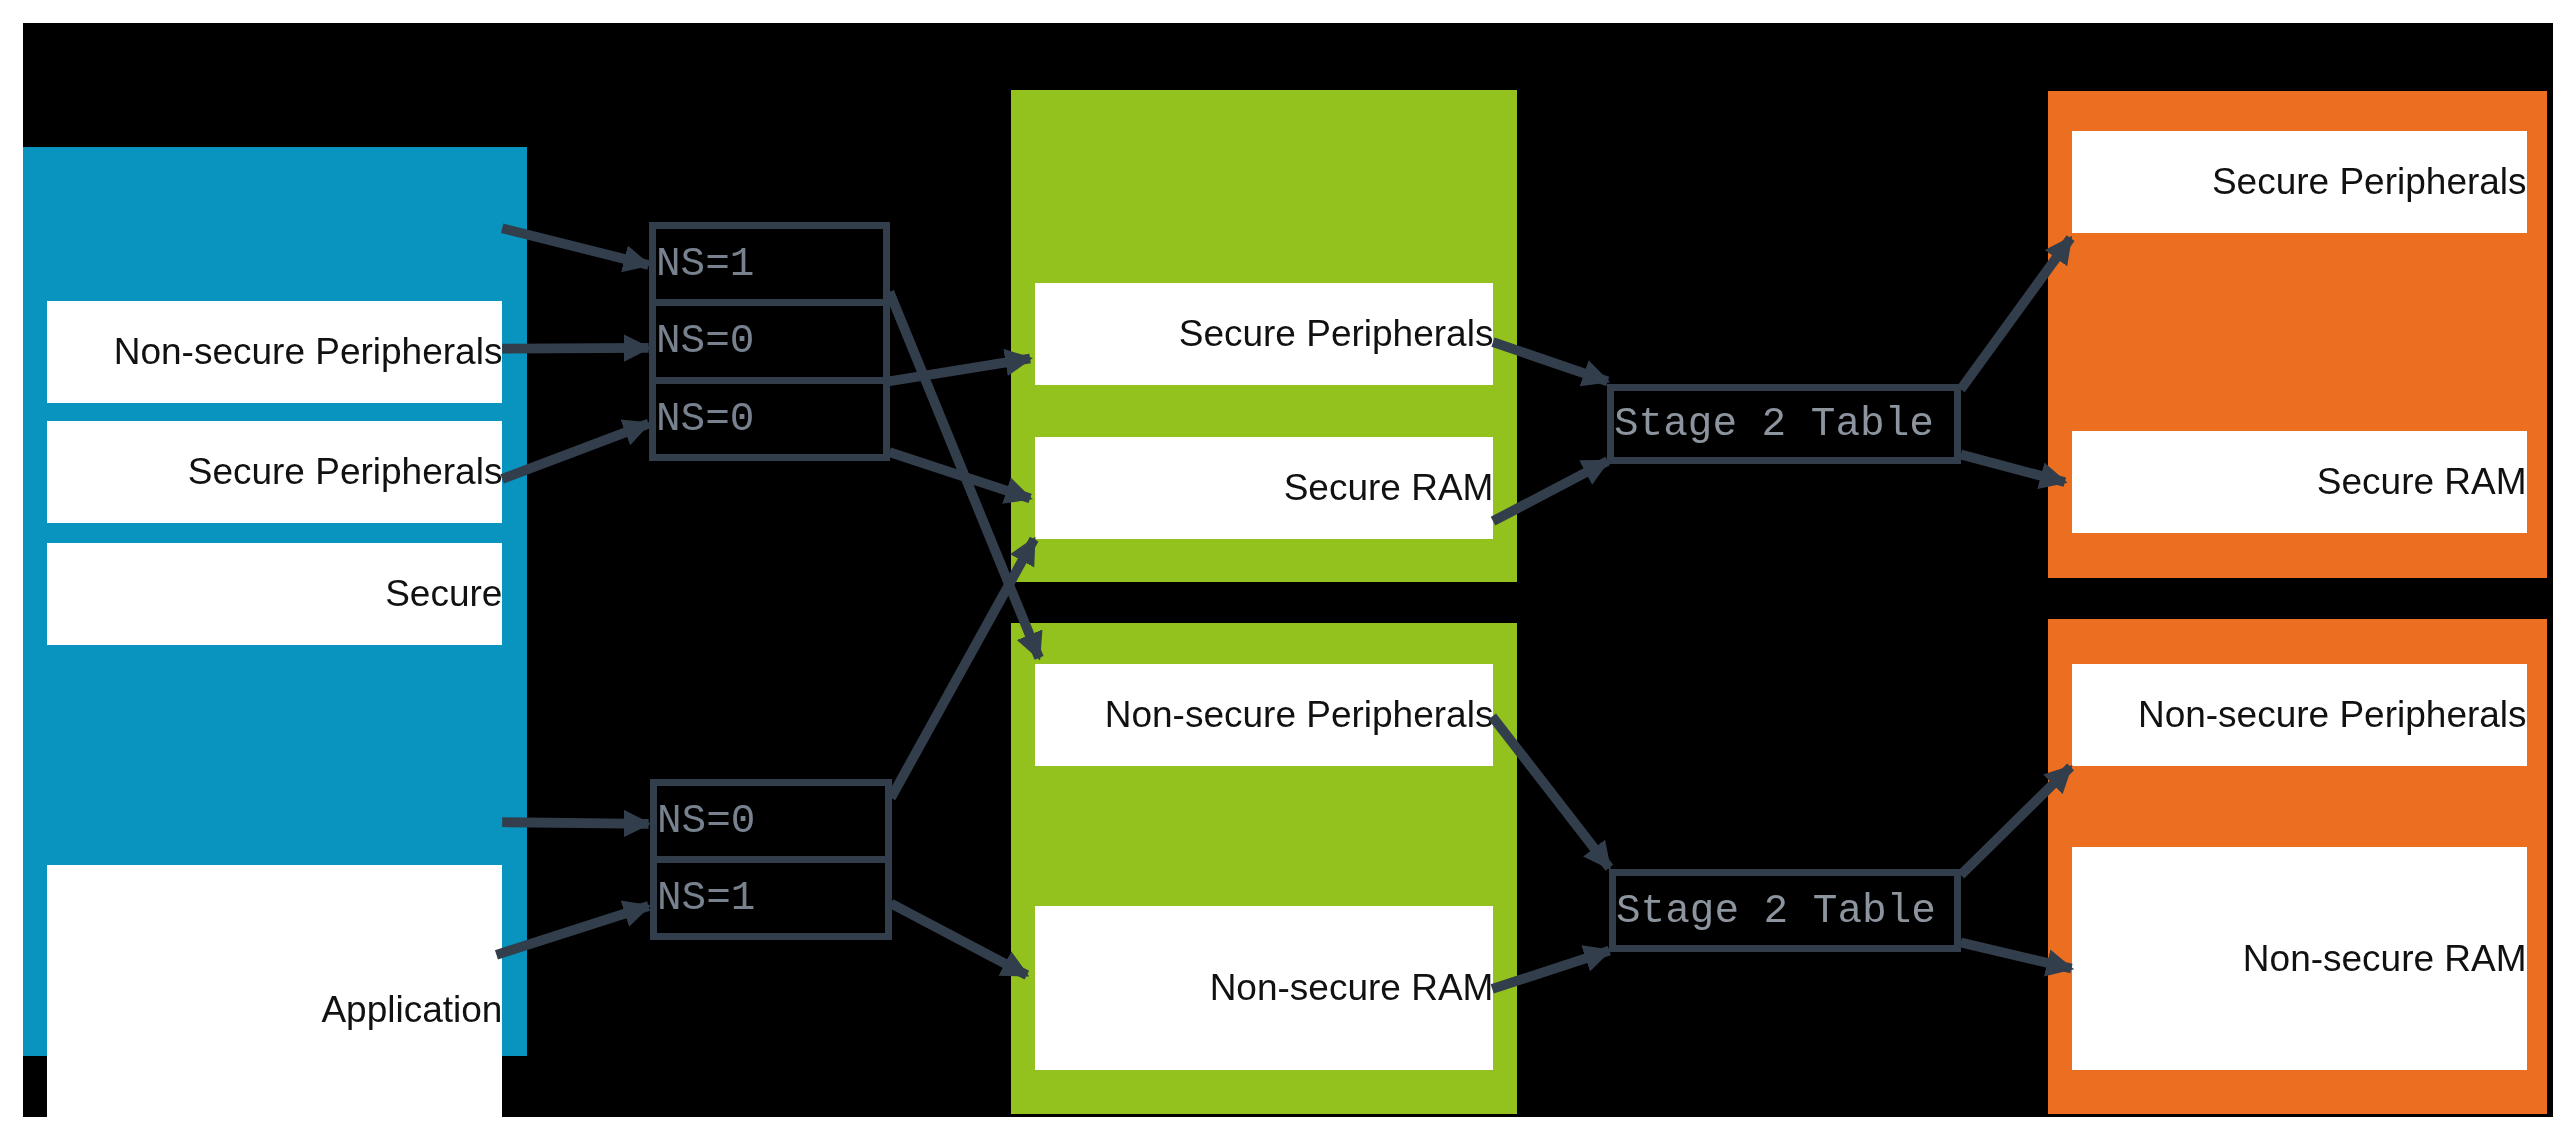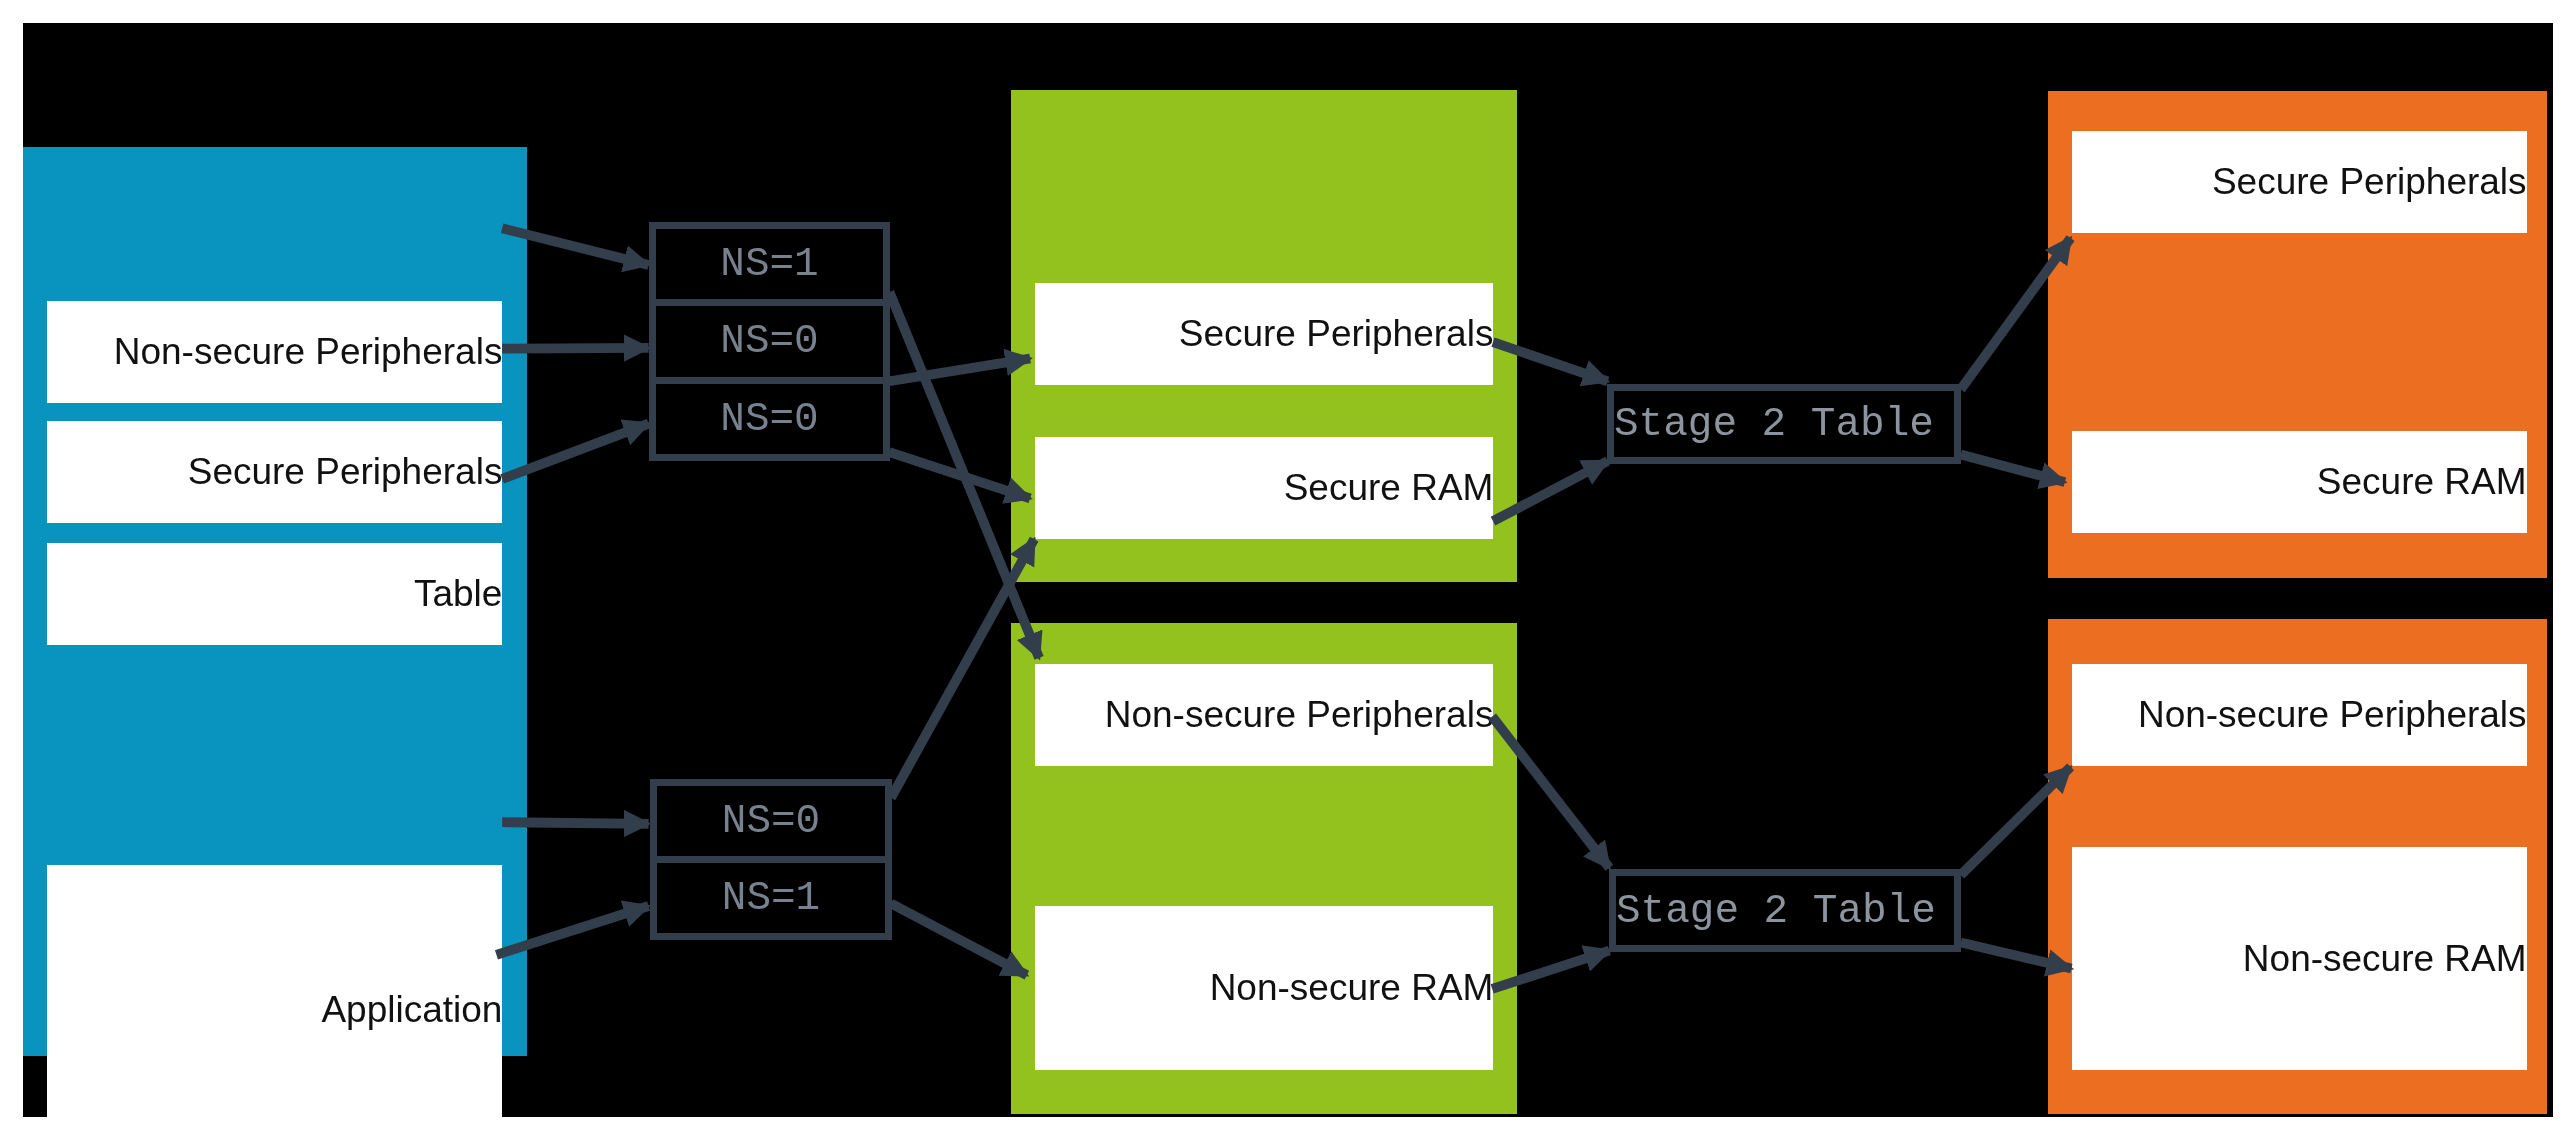--- a/index.html
+++ b/index.html
@@ -20,21 +20,21 @@
   .panel.green-bottom{left:988px;top:600px;width:506px;height:491px;background:var(--green);}
   .panel.orange-top{left:2025px;top:68px;width:499px;height:487px;background:var(--orange);}
   .panel.orange-bottom{left:2025px;top:596px;width:499px;height:495px;background:var(--orange);}
   .wbox{position:absolute;background:#fff;display:flex;align-items:center;justify-content:flex-end;
     color:#111;font-size:37px;text-align:center;}
   .blue .wbox{left:24.4px;width:455px;}
   .green-top .wbox,.green-bottom .wbox{left:24.4px;width:458px;}
   .orange-top .wbox,.orange-bottom .wbox{left:23.6px;width:455px;}
   .ns-table{position:absolute;border:7.3px solid var(--line);display:flex;flex-direction:column;
     font-family:"Liberation Mono","DejaVu Sans Mono",monospace;color:var(--mono-text);font-size:41px;}
-  .ns-table .ns-row{flex:1;display:flex;align-items:center;justify-content:center;
+  .ns-table .ns-row{flex:1;display:flex;align-items:center;
     border-top:7.3px solid var(--line);}
   .ns-table .ns-row:first-child{border-top:none;}
   #ns-table-top{left:626px;top:199px;width:241px;height:239px;}
   #ns-table-bottom{left:627px;top:756px;width:242px;height:161px;}
   .stage2{position:absolute;border:7.3px solid var(--line);display:flex;align-items:center;
     font-family:"Liberation Mono","DejaVu Sans Mono",monospace;color:var(--mono-text-light);font-size:41px;}
   #stage2-top{left:1584px;top:361px;width:354px;height:80px;}
   #stage2-bottom{left:1586px;top:846px;width:352px;height:83px;}
   svg.arrows{position:absolute;left:0;top:0;width:2530px;height:1094px;pointer-events:none;}
   svg.arrows line{stroke:var(--line);stroke-width:12;}
@@ -45,21 +45,21 @@
 <div class="canvas">
 
   <div class="panel blue">
     <div class="wbox" style="top:154px;height:102px">
       <span>Non-secure Peripherals</span>
     </div>
     <div class="wbox" style="top:274px;height:102px">
       <span>Secure Peripherals</span>
     </div>
     <div class="wbox" style="top:396px;height:102px">
-      <span>Table</span>
+      <span>Secure</span>
     </div>
     <div class="wbox" style="top:718px;height:289px">
       <span>Application</span>
     </div>
   </div>
 
   <div class="ns-table" id="ns-table-top">
     <div class="ns-row">
         <span>NS=1</span>
       </div>

